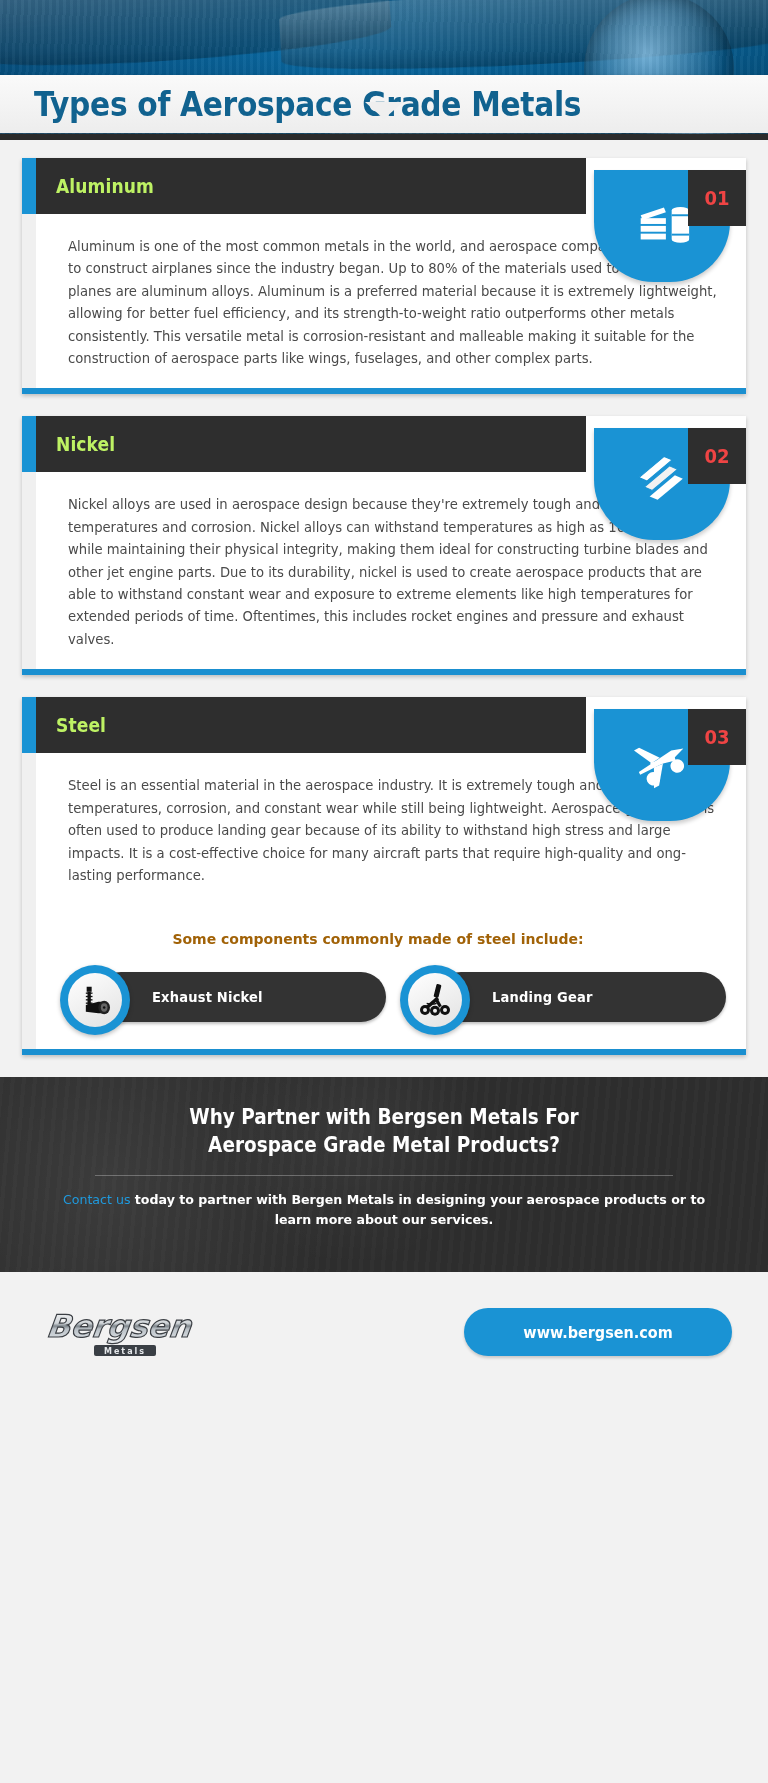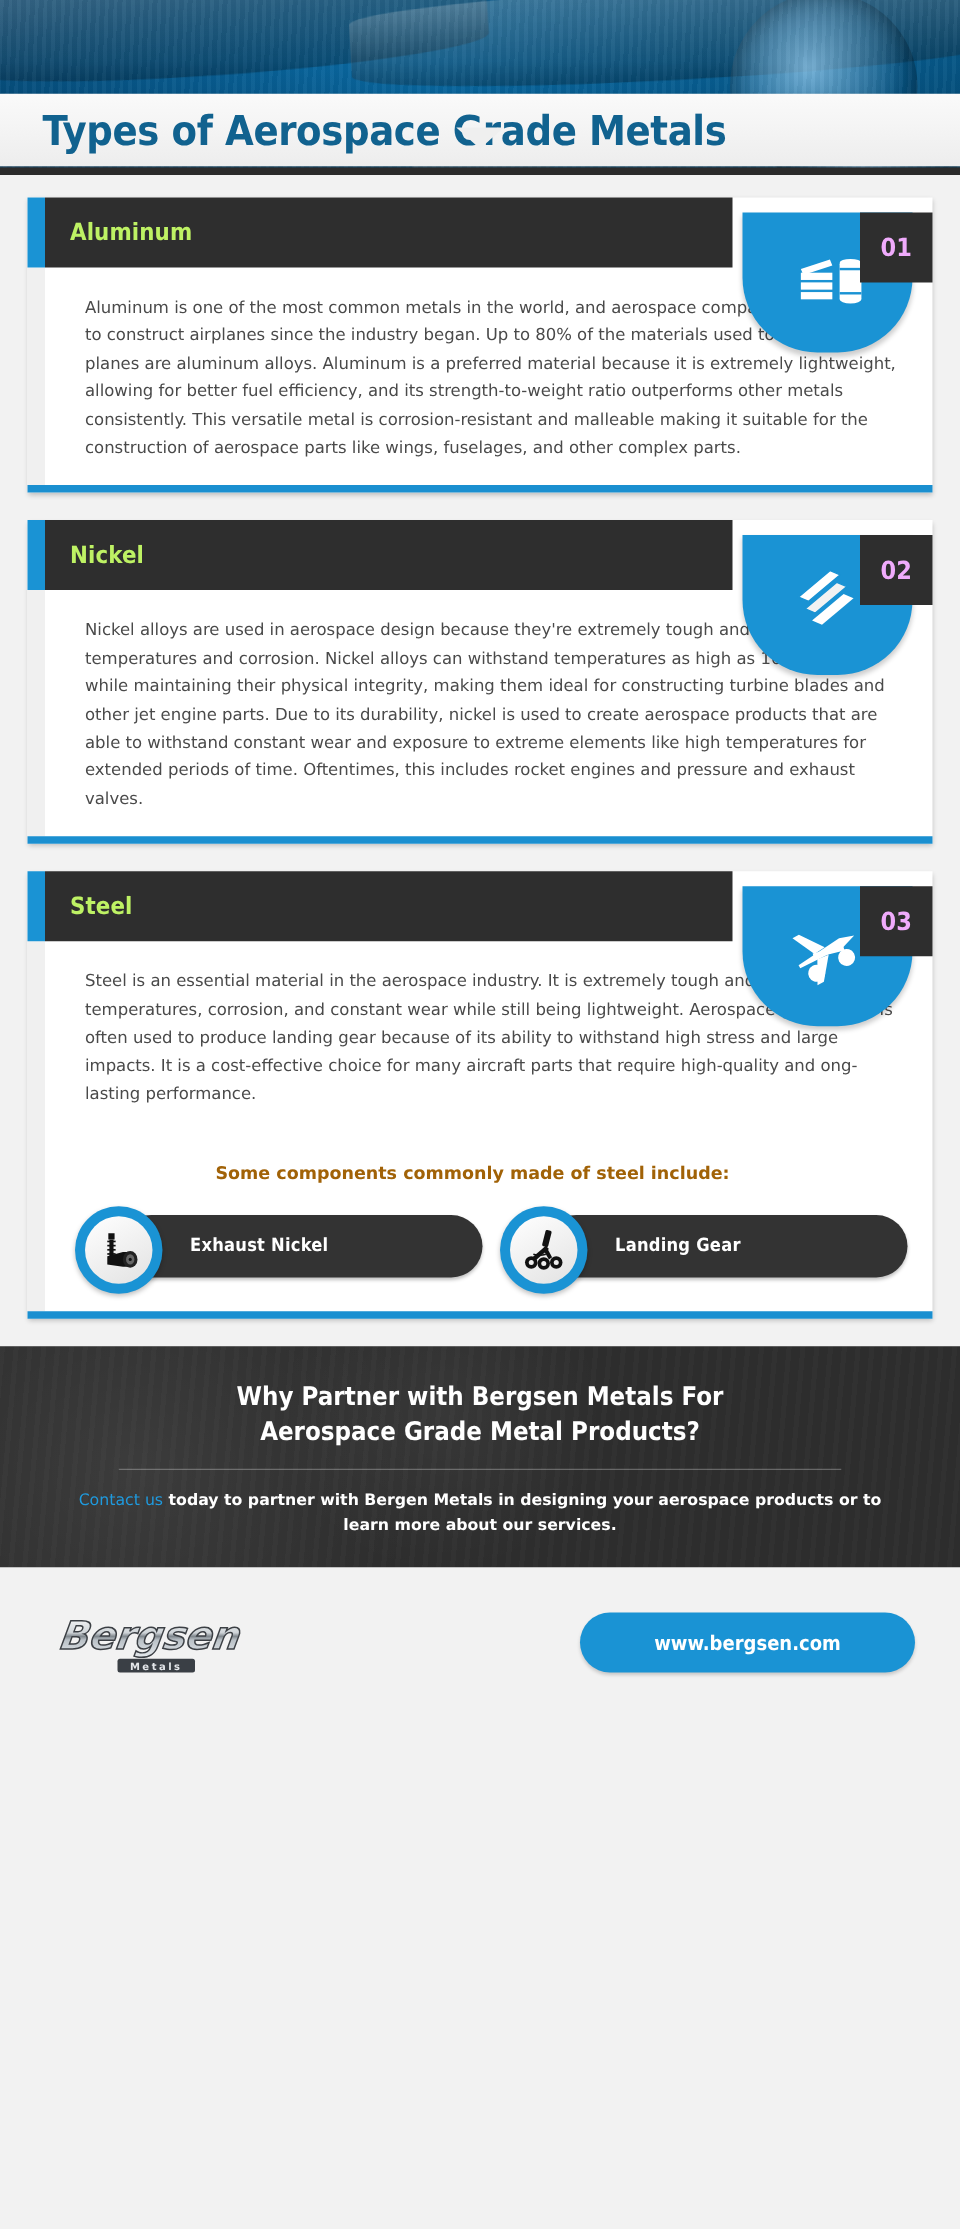--- a/index.html
+++ b/index.html
@@ -172,21 +172,21 @@
     justify-content: center;
   }
   .badge-num {
     position: absolute;
     right: 0; top: 0;
     width: 58px; height: 56px;
     background: #2e2e2e;
     display: flex;
     align-items: center;
     justify-content: center;
-    color: #f0abfc;
+    color: #ef4444;
     font-size: 20px;
     font-weight: 700;
     font-family: "DejaVu Sans Condensed", "Liberation Sans", sans-serif;
   }
   .badge-icon { width: 62px; height: 62px; display: block; margin-top: -6px; }
 
   
   .components { padding: 6px 0 30px 0; }
   .components-title {
     text-align: center;
@@ -248,21 +248,21 @@
     justify-content: center;
     overflow: hidden;
   }
   .pill-icon { width: 40px; height: 40px; display: block; }
 
   
   .cta {
     position: relative;
     margin-top: 6px;
     background: #2d2d2d;
-    padding: 26px 48px 24px 48px;
+    padding: 26px 48px 42px 48px;
     overflow: hidden;
   }
   .cta-bg {
     position: absolute; inset: 0;
     background:
       radial-gradient(circle at 14% 55%, rgba(255,255,255,0.07), transparent 34%),
       radial-gradient(circle at 46% 30%, rgba(255,255,255,0.05), transparent 30%),
       repeating-linear-gradient(95deg, rgba(255,255,255,0.018) 0 4px, transparent 4px 11px);
   }
   .cta h3 {

